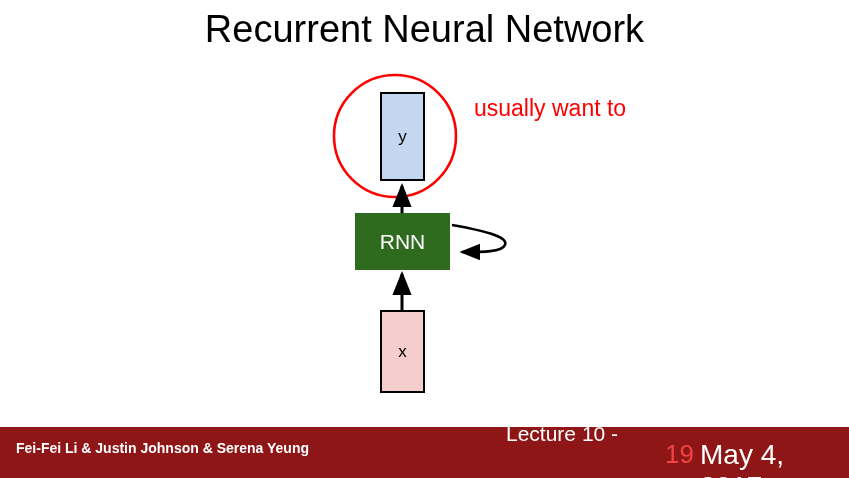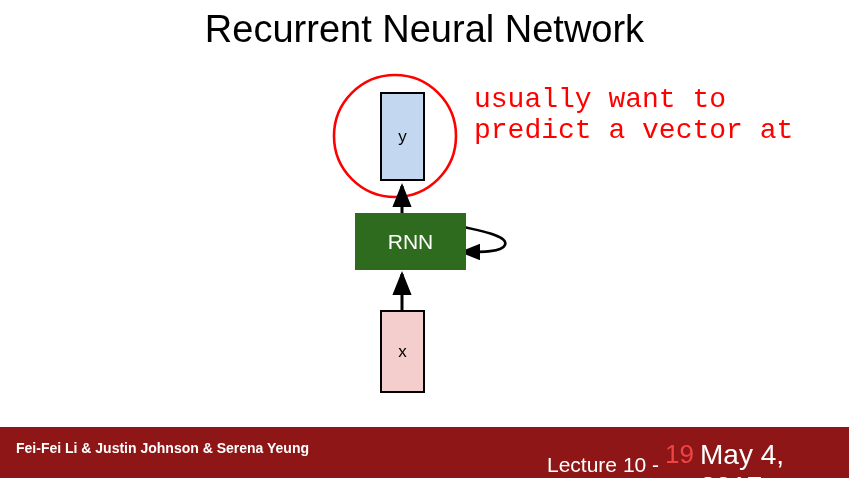--- a/index.html
+++ b/index.html
@@ -49,43 +49,42 @@
   #box-y {
     left: 380px;
     top: 92px;
     width: 45px;
     height: 89px;
     background: #c3d7f0;
   }
   #box-rnn {
     left: 355px;
     top: 213px;
-    width: 111px;
+    width: 95px;
     height: 57px;
     background: #2f6b1e;
     border: none;
     color: #ffffff;
     font-size: 21px;
   }
   #box-x {
     left: 380px;
     top: 310px;
     width: 45px;
     height: 83px;
     background: #f4cdcd;
   }
   #annotation {
     position: absolute;
     left: 474px;
-    top: 84px;
+    top: 93px;
     width: 270px;
     color: #ff0000;
-    font-size: 28px;
+    font-size: 23px;
     line-height: 31px;
-    font-family: Liberation Mono, monospace;
   }
   #annotation div {
     white-space: nowrap;
   }
   #footer-bar {
     position: absolute;
     left: 0;
     top: 427px;
     width: 849px;
     height: 51px;
@@ -95,24 +94,23 @@
     position: absolute;
     left: 16px;
     top: 440px;
     font-size: 14px;
     font-weight: bold;
     color: #ffffff;
   }
   #footer-lecture {
     position: absolute;
     left: 506px;
-    top: 453px;
+    top: 422px;
     font-size: 21px;
     color: #ffffff;
-    margin-left: 41px;
   }
   #footer-page {
     position: absolute;
     left: 665px;
     top: 439px;
     font-size: 26px;
     color: #ef4444;
   }
   #footer-date {
     position: absolute;
@@ -155,21 +153,20 @@
   <div class="node-box" id="box-rnn">
     <span>RNN</span>
   </div>
 
   <div class="node-box" id="box-x">
     <span>x</span>
   </div>
 
   <div id="annotation">
     <div>usually want to</div>
-    <div>predict a vector at</div>
   </div>
 
   <div id="footer-bar"></div>
   <div id="footer-authors">Fei-Fei Li &amp; Justin Johnson &amp; Serena Yeung</div>
   <div id="footer-lecture">Lecture 10 -</div>
   <div id="footer-page">19</div>
   <div id="footer-date">May 4, 2017</div>
 
 </div>
 

